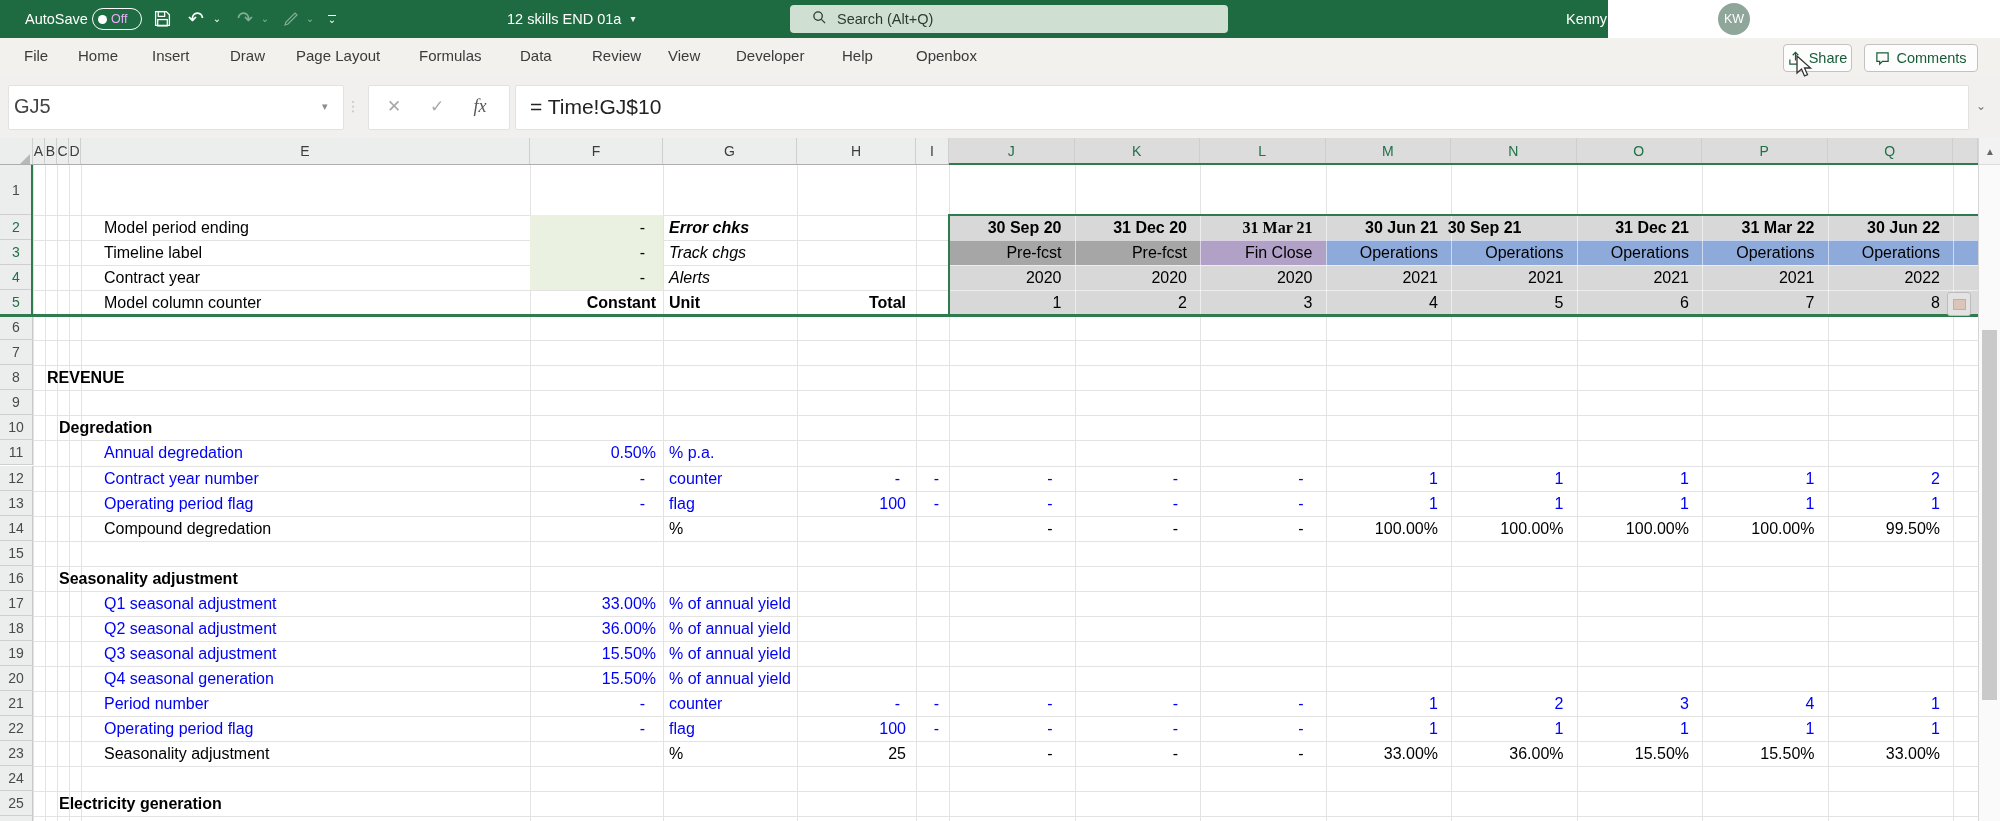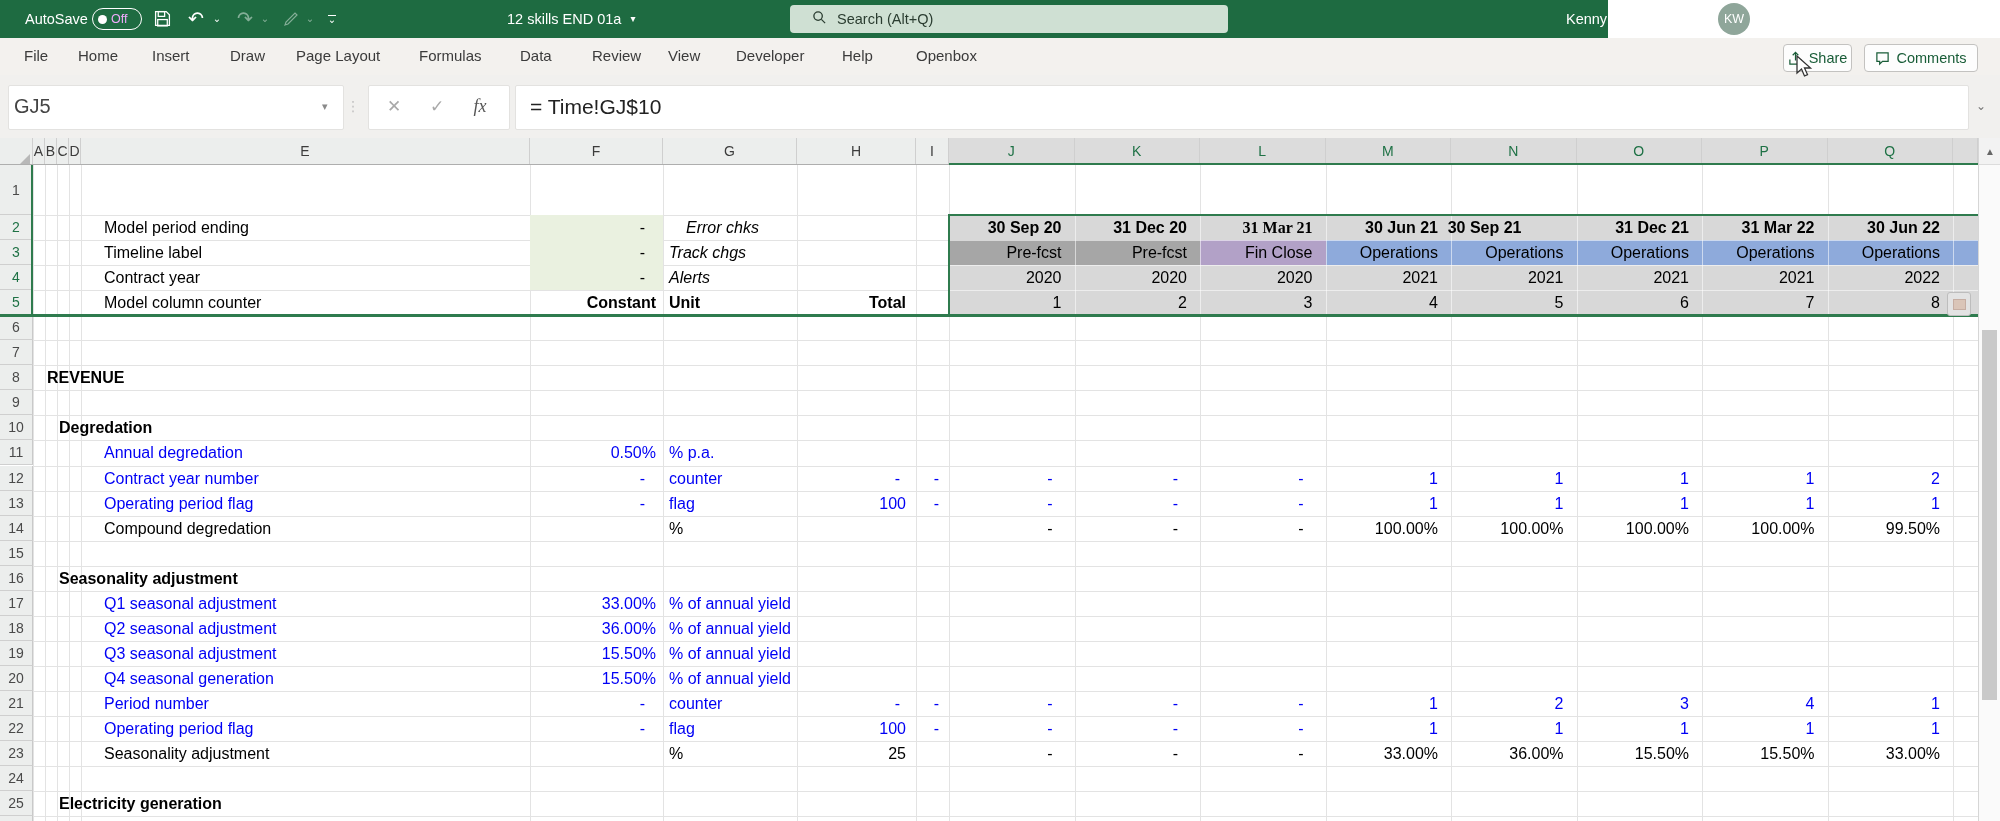--- a/index.html
+++ b/index.html
@@ -293,21 +293,21 @@
       <div class="sep-h" style="left: 949px; top: 127.1px; width: 1029px;"></div>
       <div class="sep-h" style="left: 949px; top: 152.15px; width: 1029px;"></div>
       <div class="green" style="left: 949px; top: 24.5px; width: 1029px; height: 2.5px;"></div>
       <div class="green" style="left: 948px; top: 76px; width: 1030px; height: 2px;"></div>
       <div class="green" style="left: 947.5px; top: 76px; width: 2px; height: 101.2px;"></div>
       <div class="green" style="left: 0px; top: 176.2px; width: 1978px; height: 2.5px;"></div>
       <div class="green" style="left: 31px; top: 27px; width: 2px; height: 150.2px;"></div>
       <div class="celltext" style="left: 104px; width: auto; top: 77px; height: 25.05px; line-height: 26.05px; padding-right: 0px; padding-left: 0px;">Model period ending</div>
       <div class="band" style="left: 530px; top: 77px; width: 133px; height: 25.05px; background: rgb(234, 241, 224);"></div>
       <div class="celltext right" style="left: 530px; width: 133px; top: 77px; height: 25.05px; line-height: 26.05px; padding-right: 18px; padding-left: 0px;">-</div>
-      <div class="celltext it" style="left: 663px; width: auto; top: 77px; height: 25.05px; line-height: 26.05px; padding-right: 0px; padding-left: 23px;">Error chks</div>
+      <div class="celltext it" style="left: 663px; width: auto; top: 77px; height: 25.05px; line-height: 26.05px; padding-right: 0px; padding-left: 6px; font-weight: bold;">Error chks</div>
       <div class="celltext right bold" style="left: 949px; width: 125.5px; top: 77px; height: 25.05px; line-height: 26.05px; padding-right: 13px; padding-left: 0px;">30 Sep 20</div>
       <div class="celltext right bold" style="left: 1074.5px; width: 125.5px; top: 77px; height: 25.05px; line-height: 26.05px; padding-right: 13px; padding-left: 0px;">31 Dec 20</div>
       <div class="celltext right bold" style="left: 1200px; width: 125.5px; top: 77px; height: 37px; line-height: 26.05px; padding-right: 13px; padding-left: 12px; font-family: Liberation Serif, serif;">31 Mar 21</div>
       <div class="celltext right bold" style="left: 1325.5px; width: 125.5px; top: 77px; height: 25.05px; line-height: 26.05px; padding-right: 13px; padding-left: 0px;">30 Jun 21</div>
       <div class="celltext right bold" style="left: 1409px; width: 125.5px; top: 77px; height: 25.05px; line-height: 26.05px; padding-right: 13px; padding-left: 0px;">30 Sep 21</div>
       <div class="celltext right bold" style="left: 1576.5px; width: 125.5px; top: 77px; height: 25.05px; line-height: 26.05px; padding-right: 13px; padding-left: 0px;">31 Dec 21</div>
       <div class="celltext right bold" style="left: 1702px; width: 125.5px; top: 77px; height: 25.05px; line-height: 26.05px; padding-right: 13px; padding-left: 0px;">31 Mar 22</div>
       <div class="celltext right bold" style="left: 1827.5px; width: 125.5px; top: 77px; height: 25.05px; line-height: 26.05px; padding-right: 13px; padding-left: 0px;">30 Jun 22</div>
       <div class="celltext" style="left: 104px; width: auto; top: 102.05px; height: 25.05px; line-height: 26.05px; padding-right: 0px; padding-left: 0px;">Timeline label</div>
       <div class="band" style="left: 530px; top: 102.05px; width: 133px; height: 25.05px; background: rgb(234, 241, 224);"></div>

